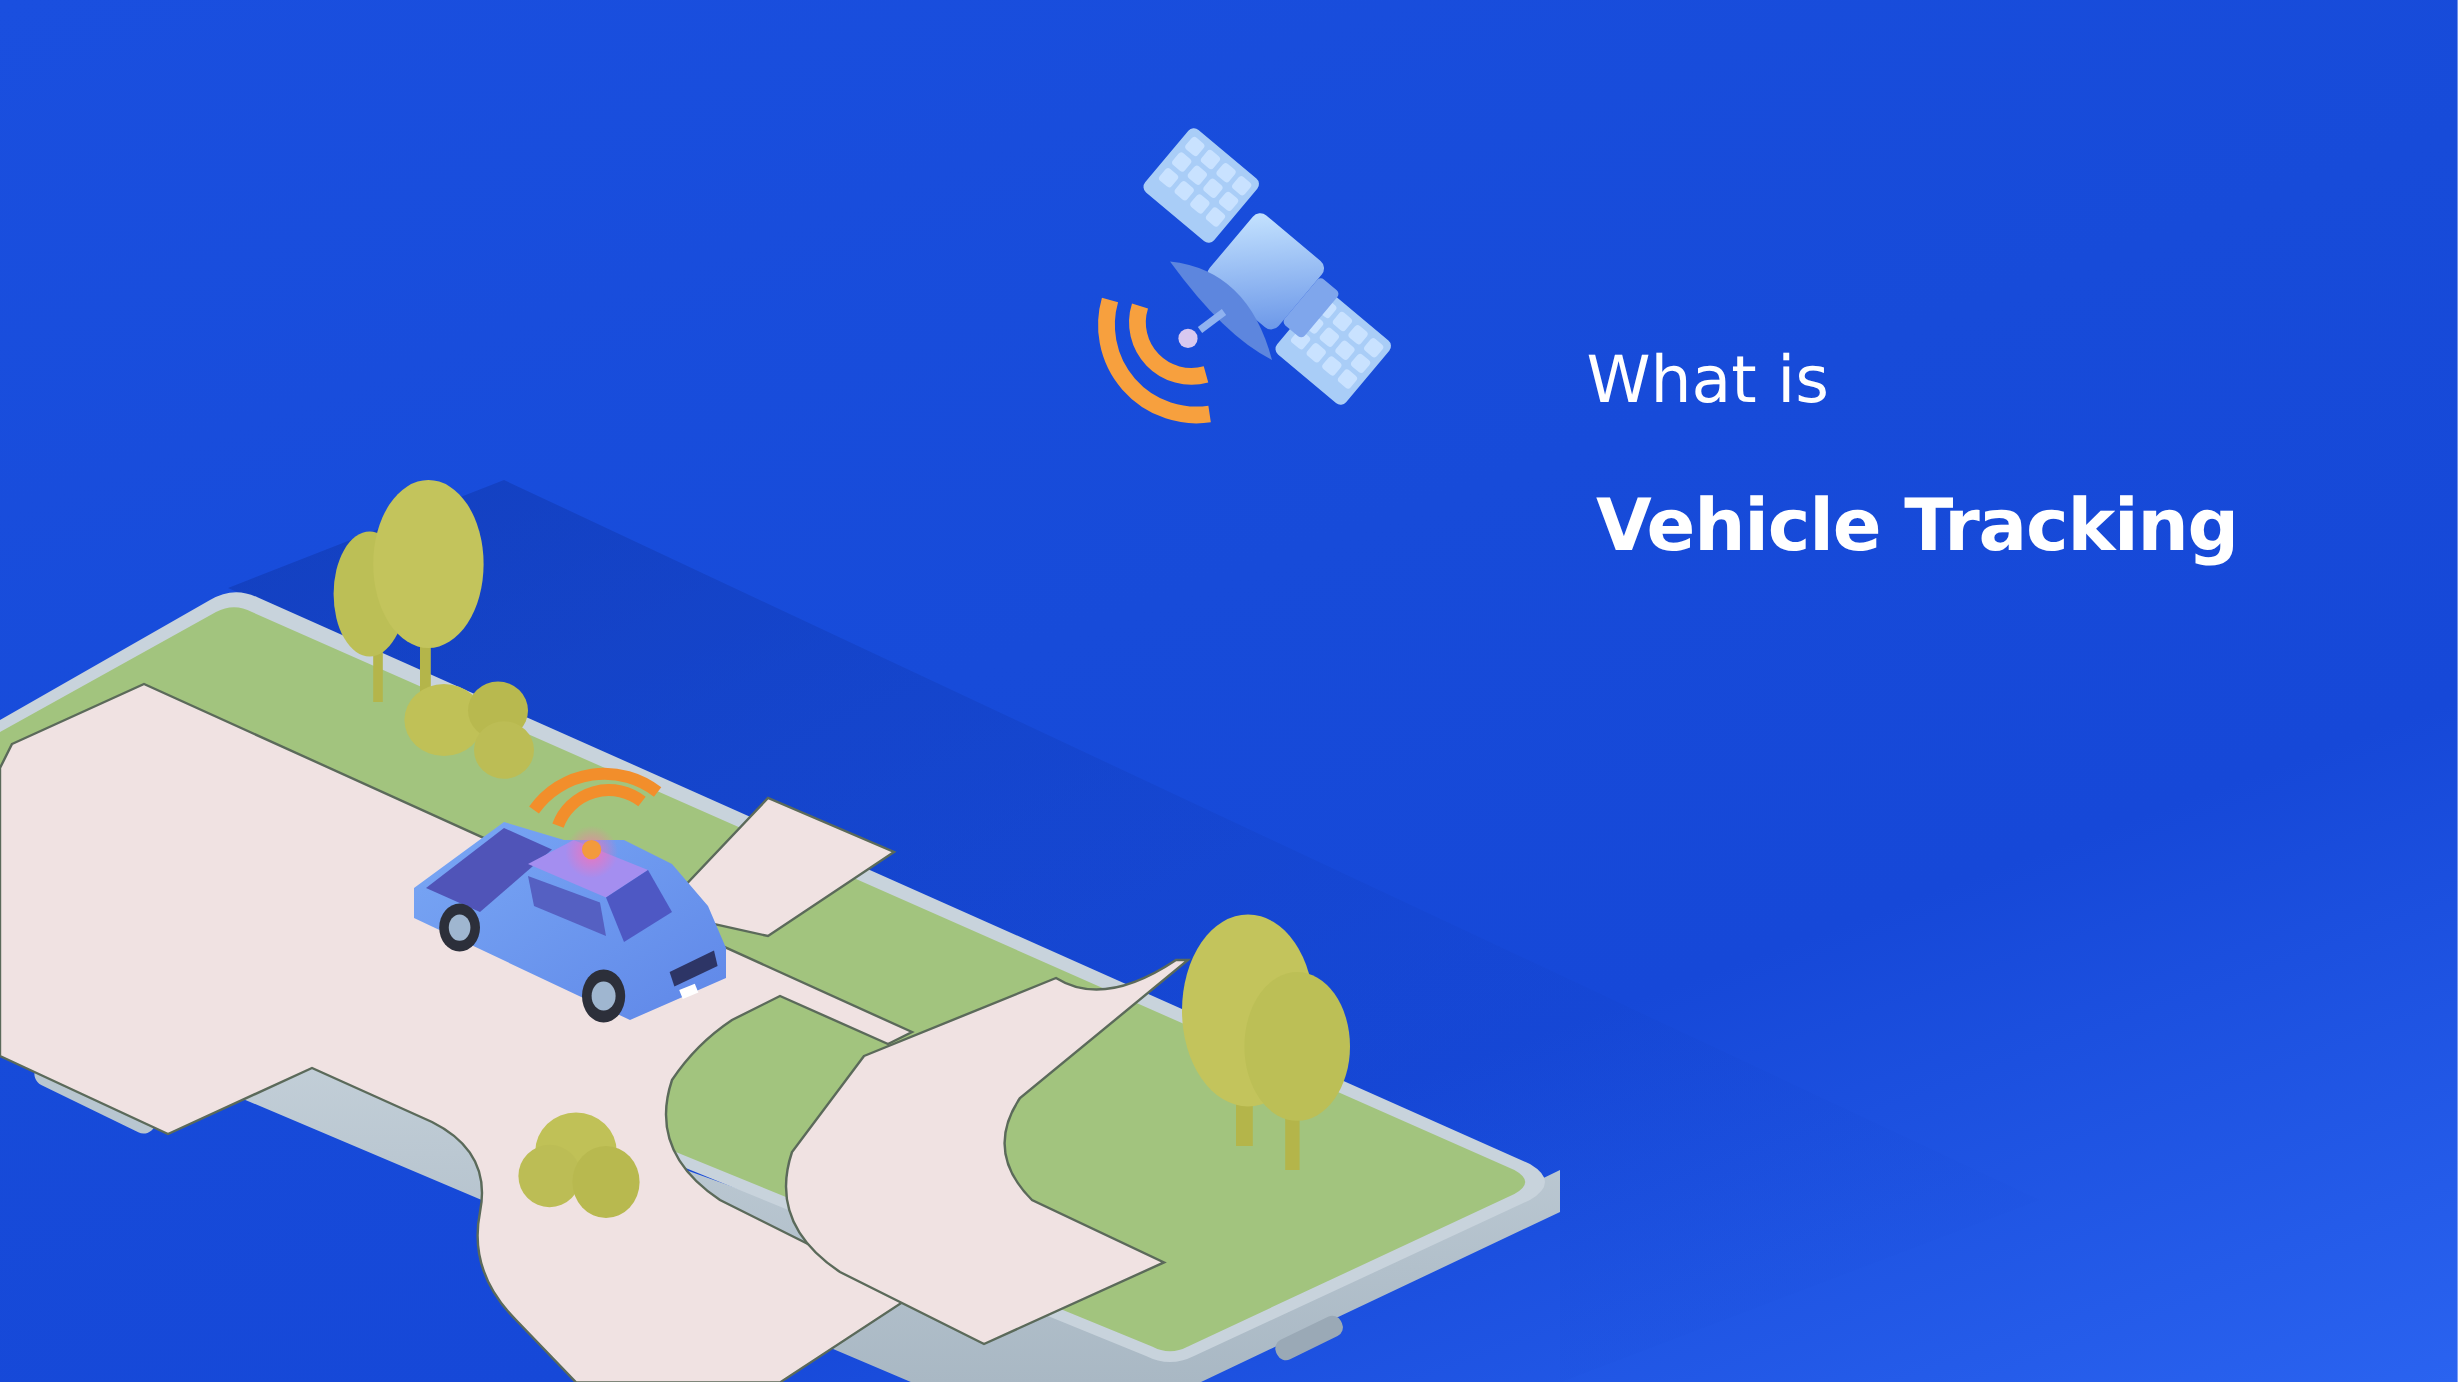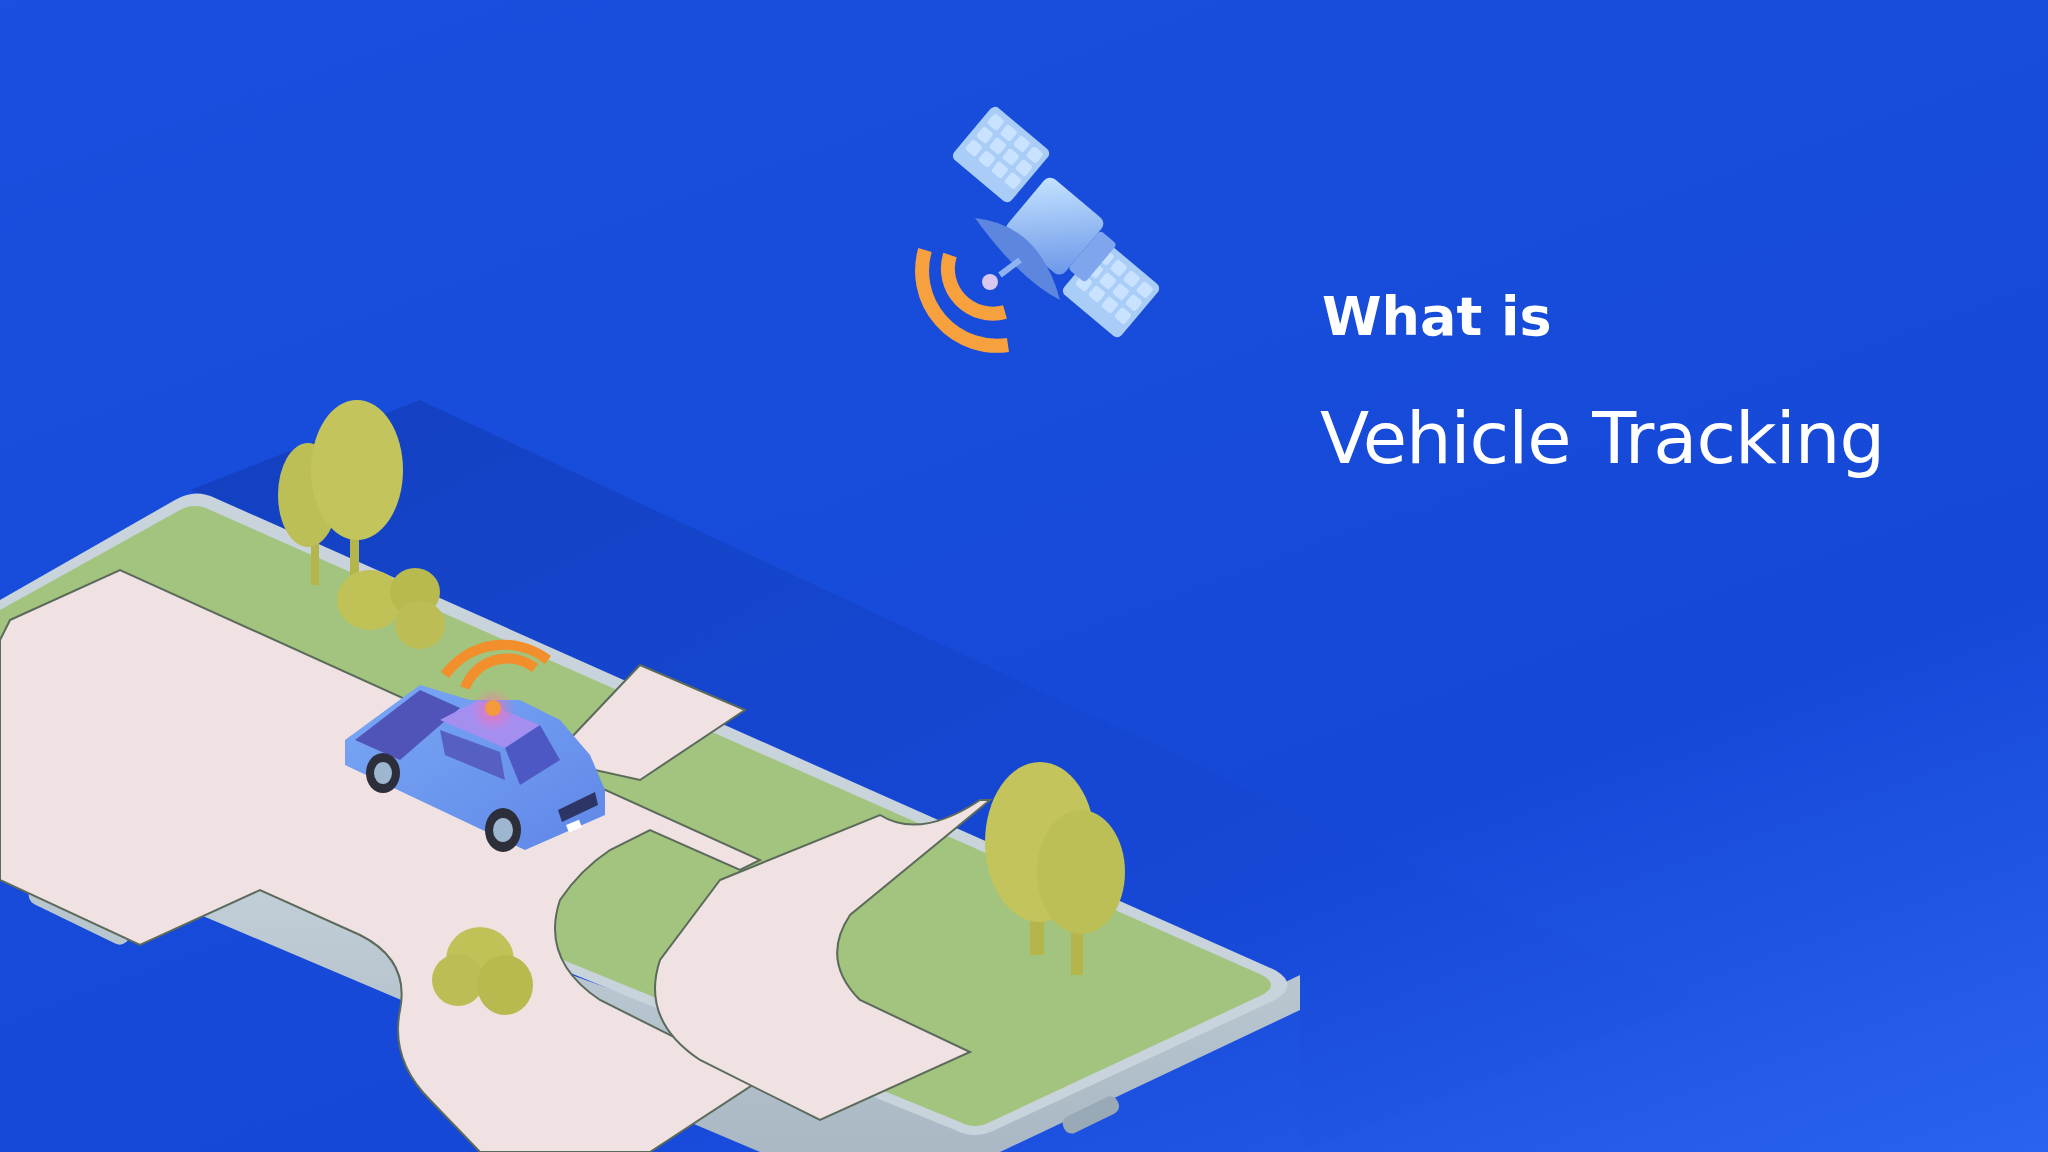--- a/index.html
+++ b/index.html
@@ -1,22 +1,22 @@
 <!DOCTYPE html>
 <html><head>
 <meta charset="utf-8">
 <style>
   html,body{margin:0;padding:0;}
   body{width:2048px;height:1152px;overflow:hidden;position:relative;
        background:linear-gradient(160deg,#1a4fdf 0%,#174bd9 45%,#1648d8 70%,#2a63f0 100%);
        font-family:"DejaVu Sans","Liberation Sans",sans-serif;}
   .scene{position:absolute;left:0;top:0;width:2048px;height:1152px;}
   .headline{position:absolute;left:1320px;top:290px;color:#ffffff;}
-  .kicker{font-size:54px;font-weight:bold;letter-spacing:0px;margin:0 0 40px 2px;line-height:1;}
-  .title{font-size:72px;font-weight:normal;line-height:108px;margin:0;letter-spacing:-1px;font-family:"DejaVu Sans",sans-serif;}
+  .kicker{font-size:54px;font-weight:normal;letter-spacing:0px;margin:0 0 40px 2px;line-height:1;}
+  .title{font-size:60px;font-weight:bold;line-height:108px;margin:10px;letter-spacing:-1px;font-family:"DejaVu Sans",sans-serif;}
   .title span{display:block;}
 </style>
 </head>
 <body>
 
 <svg class="scene" viewBox="0 0 2048 1152" xmlns="http://www.w3.org/2000/svg">
   <defs>
     <linearGradient id="shadowGrad" x1="0" y1="0" x2="1" y2="1">
       <stop offset="0" stop-color="#0f35a8" stop-opacity="0.55"></stop>
       <stop offset="1" stop-color="#1648d8" stop-opacity="0"></stop>

